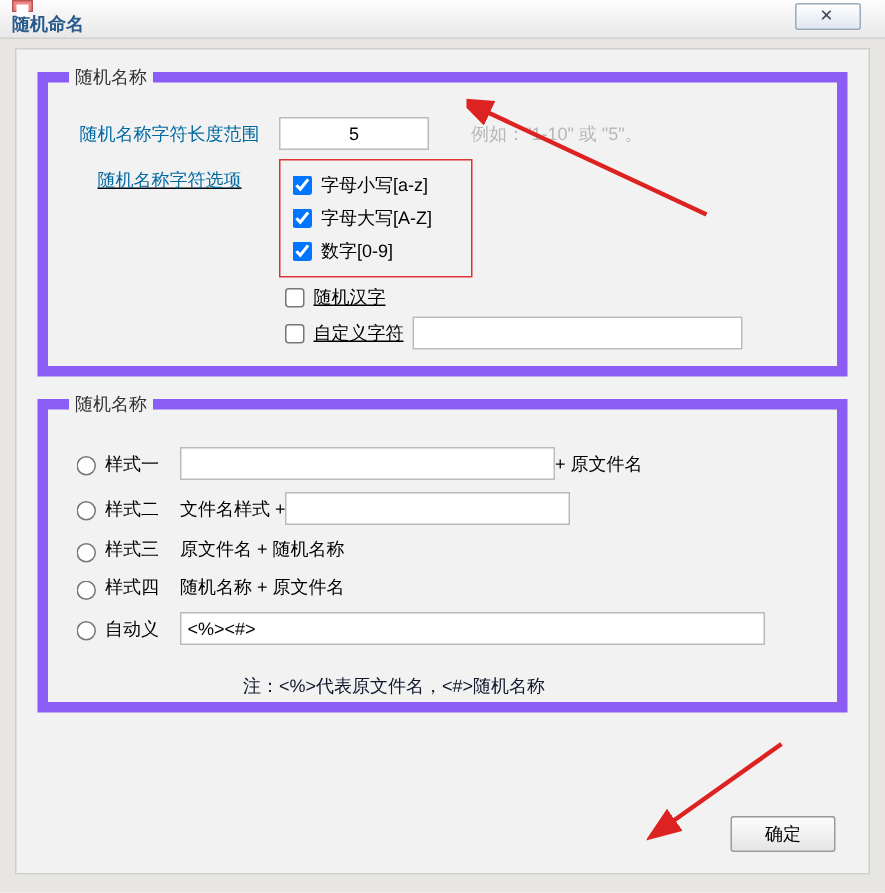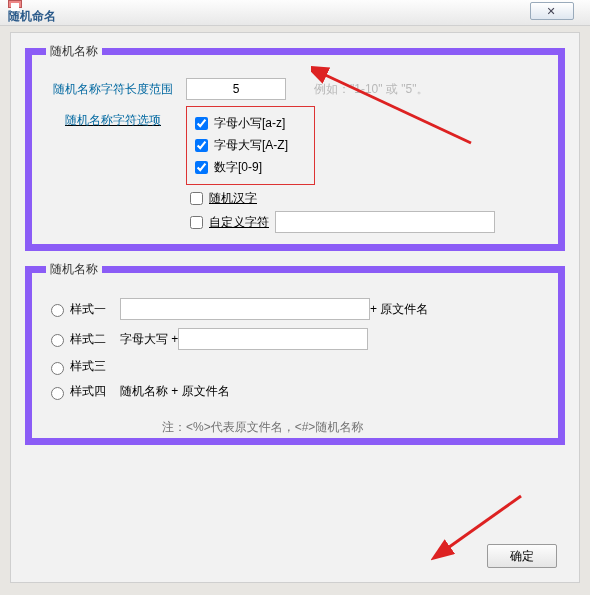--- a/index.html
+++ b/index.html
@@ -78,21 +78,21 @@
     font-size:12px; padding:0 4px;
   }
   .customchars{ width:220px; margin-left:6px;}
   
   .styles .row{ margin:8px 0;}
   .styles input[type=radio]{ margin-right:6px;}
   .styles .stname{ width:50px; display:inline-block;}
   .stselected{ border:1px solid #d33; padding:3px 24px 3px 3px; display:inline-block;}
   .mid{ width:250px;}
   .mid2{ width:190px;}
-  .note{ color:#737373; margin-left:116px; margin-top:19px;}
+  .note{ color:#0f172a; margin-left:116px; margin-top:19px;}
   
   .btnbar{
     position:absolute; right:22px; bottom:14px;
     display:flex; gap:10px;
   }
   button.dlg{
     width:70px; height:24px;
     background:linear-gradient(#fdfdfd,#e5e5e5);
     border:1px solid #9a9a9a;
     border-radius:2px;
@@ -162,35 +162,41 @@
     <div class="row">
       <input type="radio" name="st" style="">
       <span class="stname">样式一</span>
       <input type="text" class="wide mid" style="">
       <span> + 原文件名</span>
     </div>
 
     <div class="row">
       <input type="radio" name="st" style="">
       <span class="stname">样式二</span>
-      <span>字母大写 + </span>
+      <span>文件名样式 + </span>
       <input type="text" class="wide mid2" style="">
     </div>
 
     <div class="row">
       <input type="radio" name="st" style="">
       <span class="stname">样式三</span>
+      <span>原文件名 + 随机名称</span>
     </div>
 
     <div class="row">
       <input type="radio" name="st" style="">
       <span class="stname">样式四</span>
       <span>随机名称 + 原文件名</span>
     </div>
 
+    <div class="row">
+      <input type="radio" name="st" style="">
+      <span class="stname">自动义</span>
+      <input type="text" class="wide" style="width: 390px;" value="&lt;%&gt;&lt;#&gt;">
+    </div>
     <div class="note">注：&lt;%&gt;代表原文件名，&lt;#&gt;随机名称</div>
   </fieldset>
 
   <div class="btnbar">
     <button class="dlg">确定</button>
   </div>
 
   <div class="arrow" style="left:300px; top:30px;">
     <svg width="170" height="90">
       <defs>

